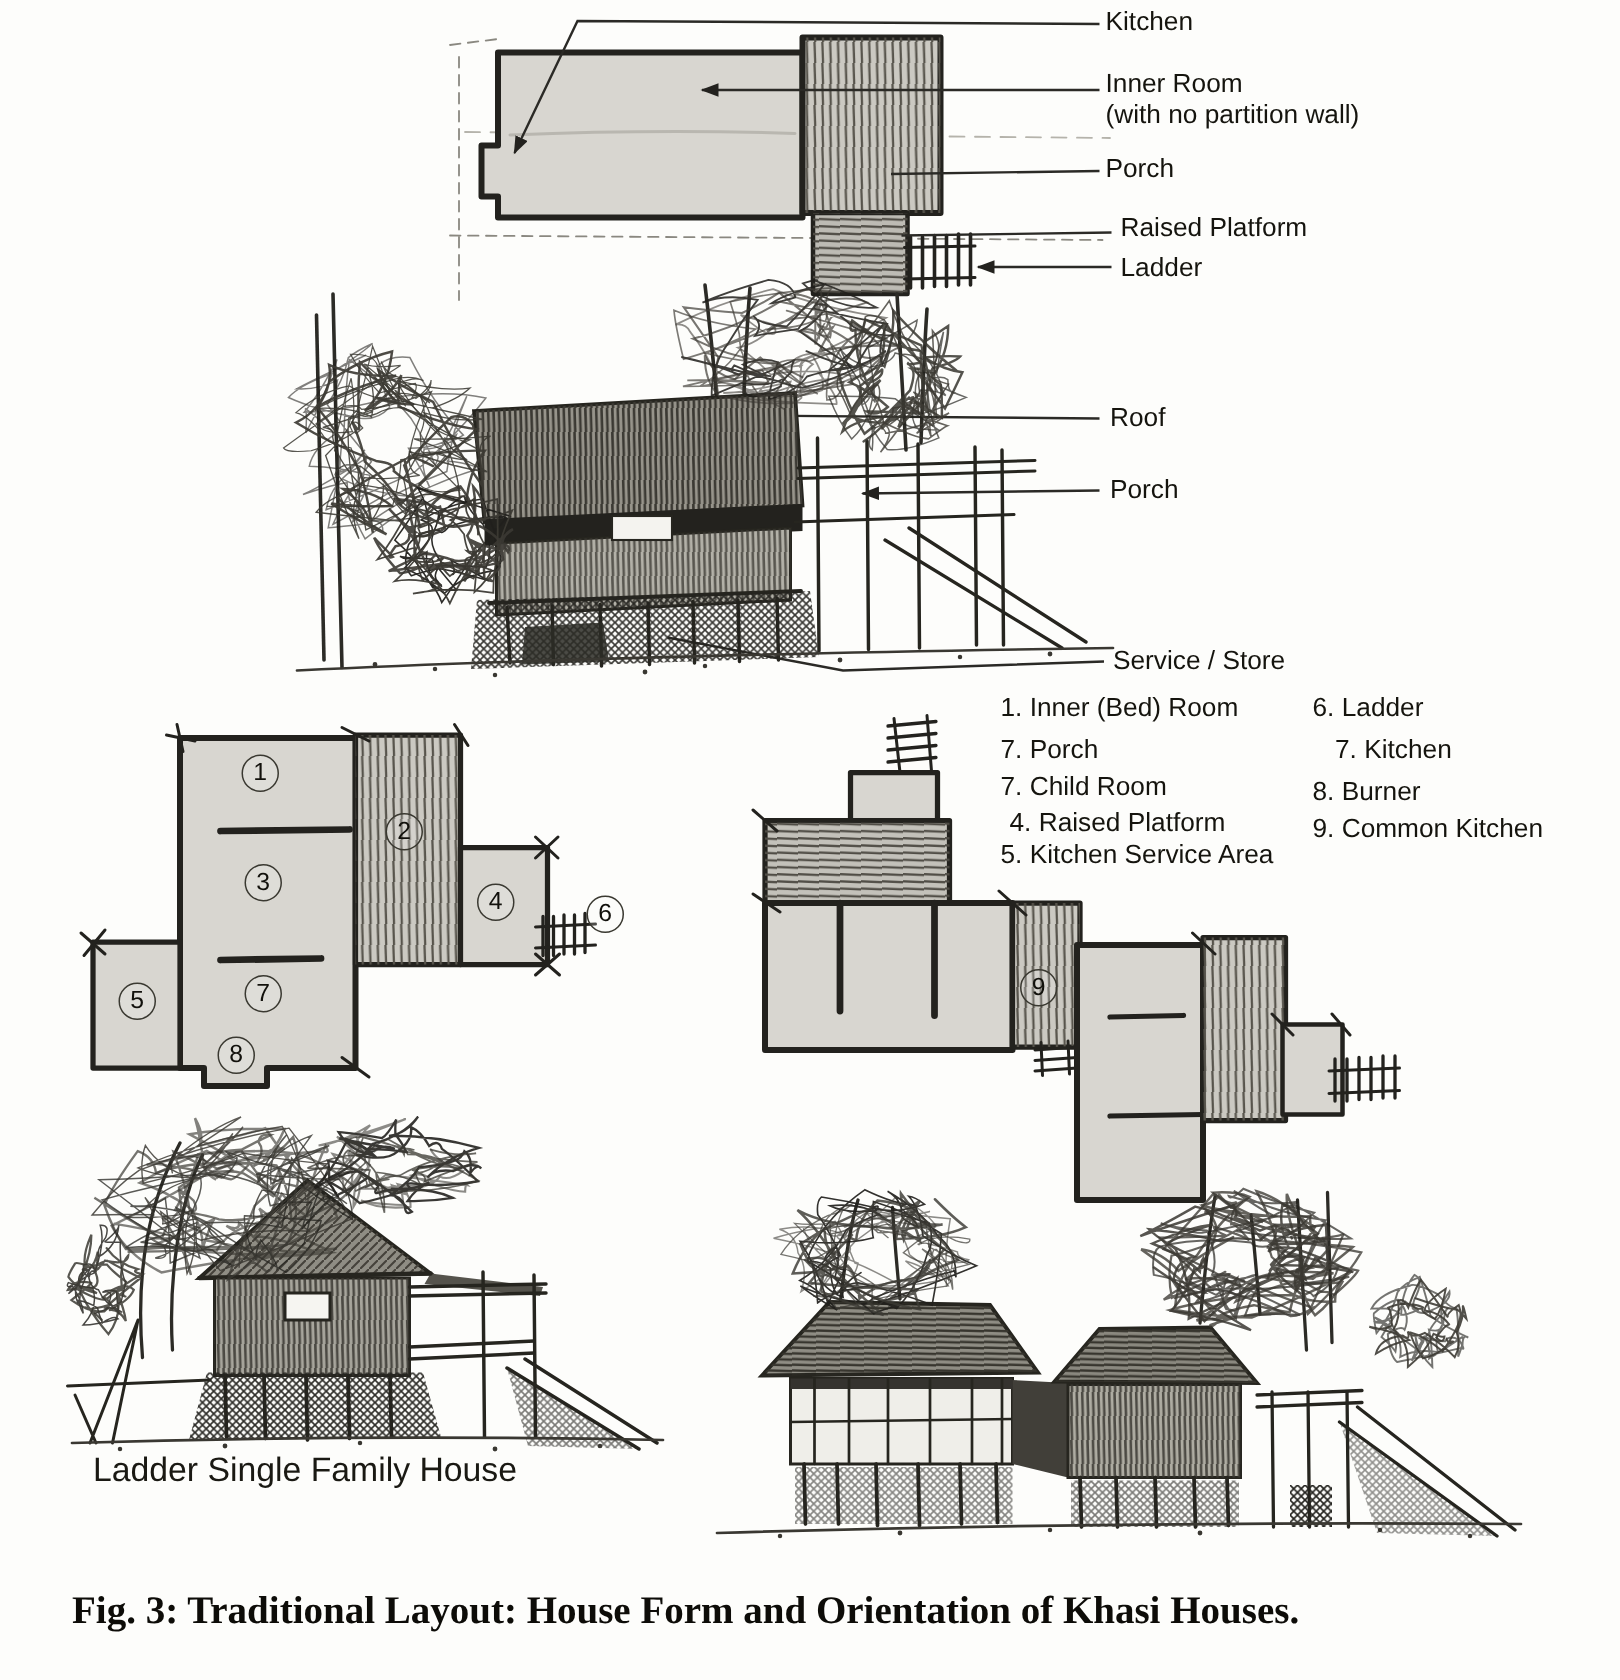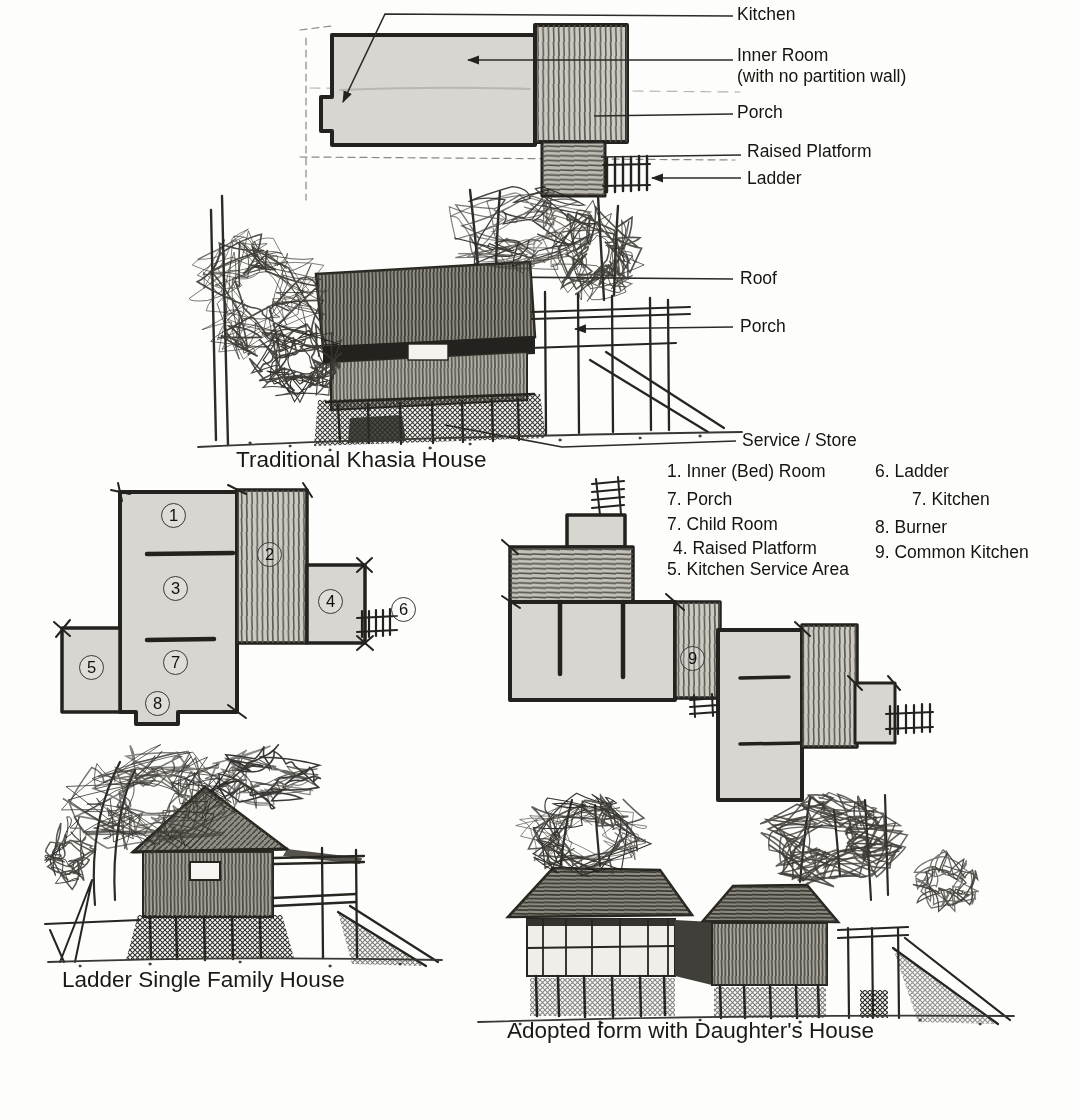--- a/index.html
+++ b/index.html
@@ -333,32 +333,31 @@
 <div class="lbl" style="left:737px;top:45px">Inner Room</div>
 <div class="lbl" style="left:737px;top:66px">(with no partition wall)</div>
 <div class="lbl" style="left:737px;top:102px">Porch</div>
 <div class="lbl" style="left:747px;top:141px">Raised Platform</div>
 <div class="lbl" style="left:747px;top:168px">Ladder</div>
 
 <div class="lbl" style="left:740px;top:268px">Roof</div>
 <div class="lbl" style="left:740px;top:316px">Porch</div>
 <div class="lbl" style="left:742px;top:430px">Service / Store</div>
 
-<div class="cap" style="left:236px;top:446px">Traditional Khasia House</div>
 <div class="cap" style="left:62px;top:966px">Ladder Single Family House</div>
-<div class="cap" style="left:507px;top:1017px">Adopted form with Daughter's House</div>
+<div class="figcap" style="left:48px;top:1058px">Fig. 3: Traditional Layout: House Form and Orientation of Khasi Houses.</div>
 
 <div>
   <div class="legend-item" style="left:667px;top:461px">1. Inner (Bed) Room</div>
   <div class="legend-item" style="left:667px;top:489px">7. Porch</div>
   <div class="legend-item" style="left:667px;top:514px">7. Child Room</div>
   <div class="legend-item" style="left:673px;top:538px">4. Raised Platform</div>
   <div class="legend-item" style="left:667px;top:559px">5. Kitchen Service Area</div>
   <div class="legend-item" style="left:875px;top:461px">6. Ladder</div>
-  <div class="legend-item" style="left:912px;top:489px">7. Kitchen</div>
+  <div class="legend-item" style="left:890px;top:489px">7. Kitchen</div>
   <div class="legend-item" style="left:875px;top:517px">8. Burner</div>
   <div class="legend-item" style="left:875px;top:542px">9. Common Kitchen</div>
 </div>
 
 <div class="marker" style="left:161px;top:503px">1</div>
 <div class="marker" style="left:257px;top:542px">2</div>
 <div class="marker" style="left:163px;top:576px">3</div>
 <div class="marker" style="left:318px;top:589px">4</div>
 <div class="marker" style="left:79px;top:655px">5</div>
 <div class="marker" style="left:391px;top:597px">6</div>

